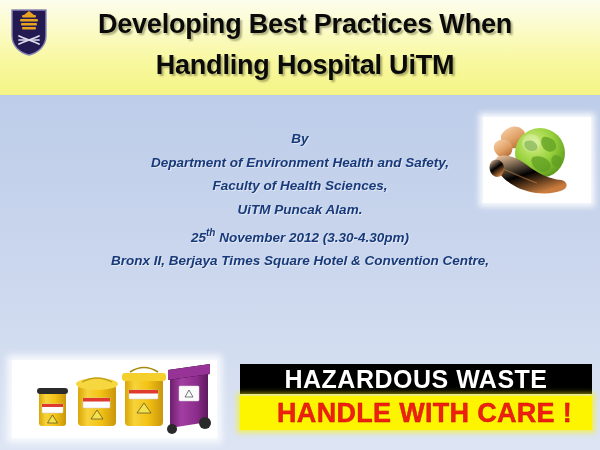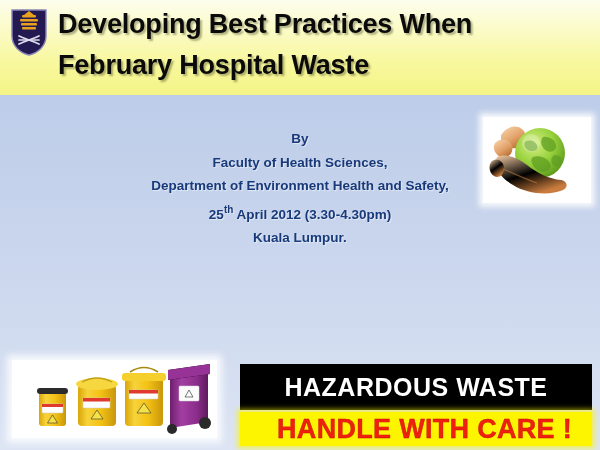--- a/index.html
+++ b/index.html
@@ -16,36 +16,36 @@
 
   
   .header{
     position:absolute;left:0;top:0;width:600px;height:95px;
     background:linear-gradient(180deg,#fdfdee 0%,#fbfbc9 30%,#f8f89f 65%,#f4f487 100%);
   }
   .crest{
     position:absolute;left:10px;top:8px;width:38px;height:48px;
   }
   .title-wrap{
-    position:absolute;left:58px;top:4px;width:530px;height:88px;
-    display:flex;flex-direction:column;justify-content:flex-start;
+    position:absolute;left:40px;top:4px;width:530px;height:88px;
+    display:flex;flex-direction:column;align-items:center;justify-content:flex-start;
   }
   .title-line{
     font-size:27px;font-weight:bold;color:#0a0a0a;
     letter-spacing:-0.2px;line-height:41px;white-space:nowrap;
     text-shadow:2px 2px 2px rgba(80,80,40,.45);
   }
 
   
   .body-text{
     position:absolute;left:0;top:127px;width:600px;
     text-align:center;
   }
   .bline{
-    font-size:13.5px;font-weight:bold;
+    font-size:13.5px;font-weight:bold;font-style:italic;
     color:#183a7a;line-height:23.5px;white-space:nowrap;
     text-shadow:1px 1px 1px rgba(255,255,255,.55);
   }
   .bline sup{font-size:10px;vertical-align:super;}
 
   
   .globe-photo{
     position:absolute;left:483px;top:117px;width:108px;height:86px;
     background:#ffffff;
     box-shadow:0 0 6px 4px rgba(255,255,255,.85);
@@ -58,21 +58,21 @@
     background:#ffffff;
     box-shadow:0 0 7px 5px rgba(255,255,255,.8);
   }
   .bins-photo svg{display:block;width:205px;height:78px;}
 
   
   .hazard{
     position:absolute;left:240px;top:364px;width:352px;height:66px;
   }
   .hz-top{
-    height:46px;background:#000000;
+    height:30px;background:#000000;
     display:flex;align-items:center;justify-content:center;
   }
   .hz-top span{
     color:#ffffff;font-size:25px;font-weight:bold;letter-spacing:0.5px;
     line-height:30px;font-family:"Liberation Sans",sans-serif;
   }
   .hz-bot{
     height:34px;background:#fdf500;margin-top:2px;
     display:flex;align-items:center;justify-content:center;
     box-shadow:0 0 5px 3px rgba(253,245,0,.6);
@@ -104,31 +104,32 @@
         <g stroke="#dcdced" stroke-width="1.7" stroke-linecap="round" fill="none">
           <path d="M9 28 C15 31 23 33 29 36"></path>
           <path d="M29 28 C23 31 15 33 9 36"></path>
           <path d="M9 32 H29"></path>
         </g>
       </svg>
     </div>
 
     <div class="title-wrap">
       <div class="title-line">Developing Best Practices When</div>
-      <div class="title-line">February Hospital Waste</div>
+      <div class="title-line">Handling Hospital UiTM</div>
     </div>
 
   </div>
 
   <div class="body-text">
     <div class="bline">By</div>
+    <div class="bline">Department of Environment Health and Safety,</div>
     <div class="bline">Faculty of Health Sciences,</div>
-    <div class="bline">Department of Environment Health and Safety,</div>
-    <div class="bline"><span>25</span><sup>th</sup><span> April 2012 (3.30-4.30pm)</span></div>
-    <div class="bline">Kuala Lumpur.</div>
+    <div class="bline">UiTM Puncak Alam.</div>
+    <div class="bline"><span>25</span><sup>th</sup><span> November 2012 (3.30-4.30pm)</span></div>
+    <div class="bline">Bronx II, Berjaya Times Square Hotel &amp; Convention Centre,</div>
   </div>
 
   <div class="globe-photo">
     <svg viewBox="0 0 108 86" xmlns="http://www.w3.org/2000/svg">
       <defs>
         <radialGradient id="gl" cx="38%" cy="32%" r="72%">
           <stop offset="0%" stop-color="#d6ef86"></stop>
           <stop offset="55%" stop-color="#97d13c"></stop>
           <stop offset="100%" stop-color="#5d9a1c"></stop>
         </radialGradient>

